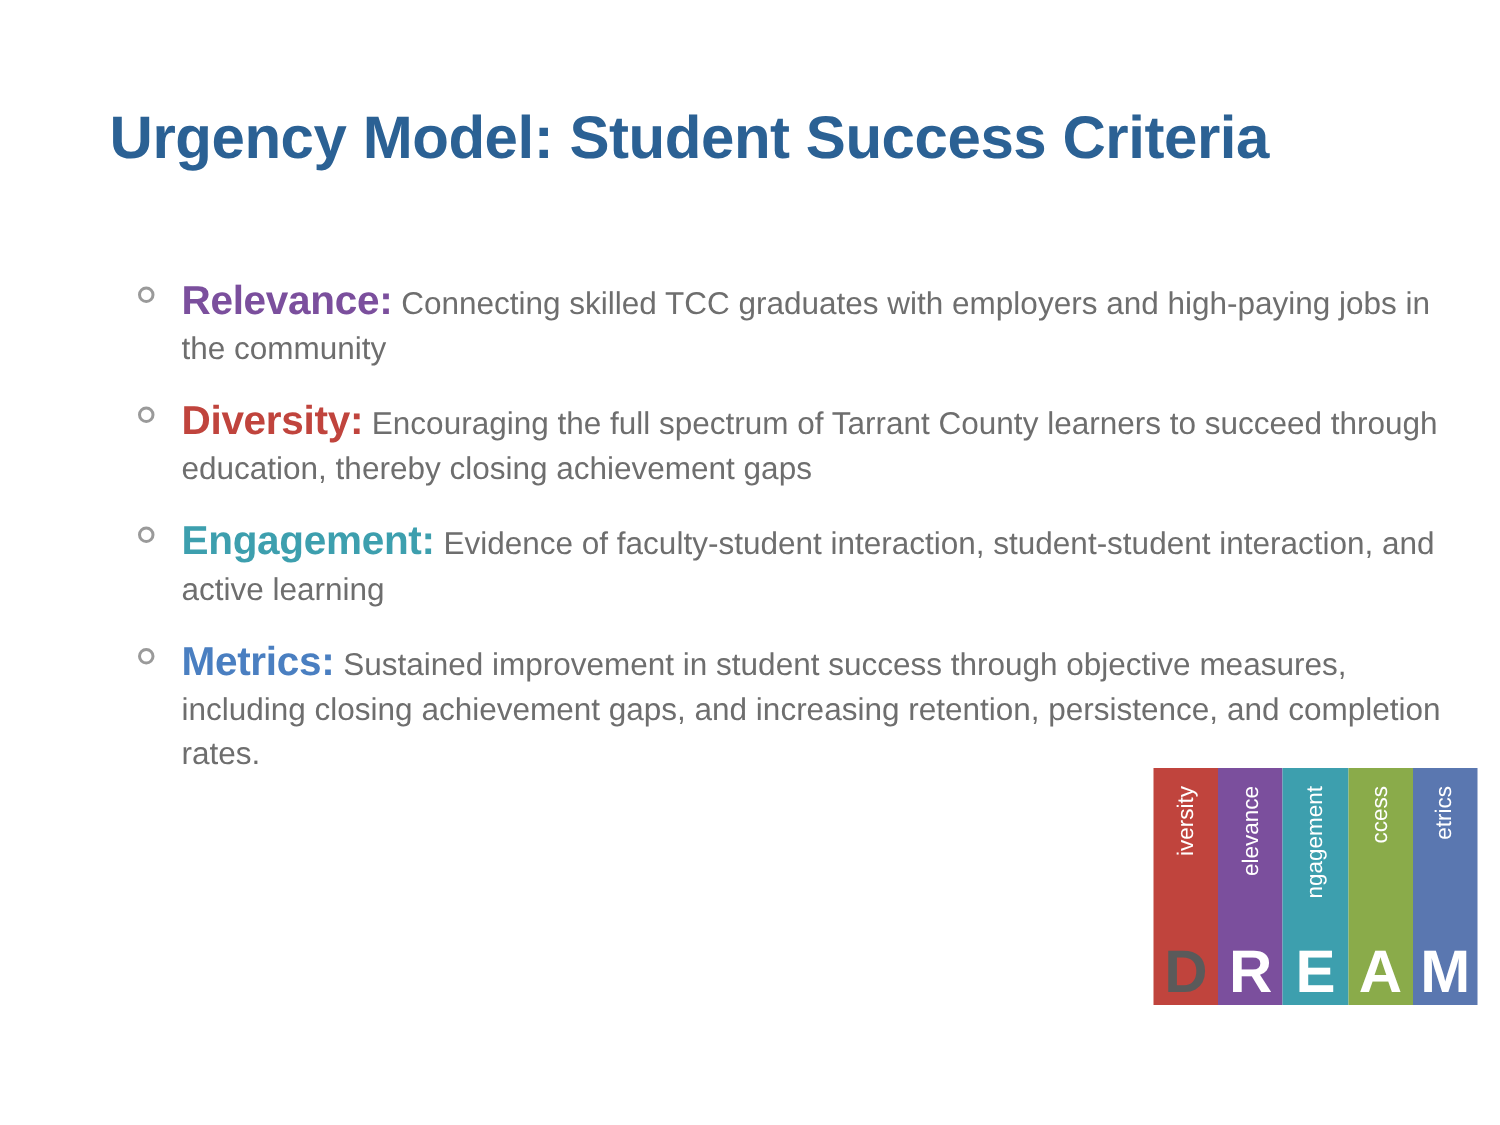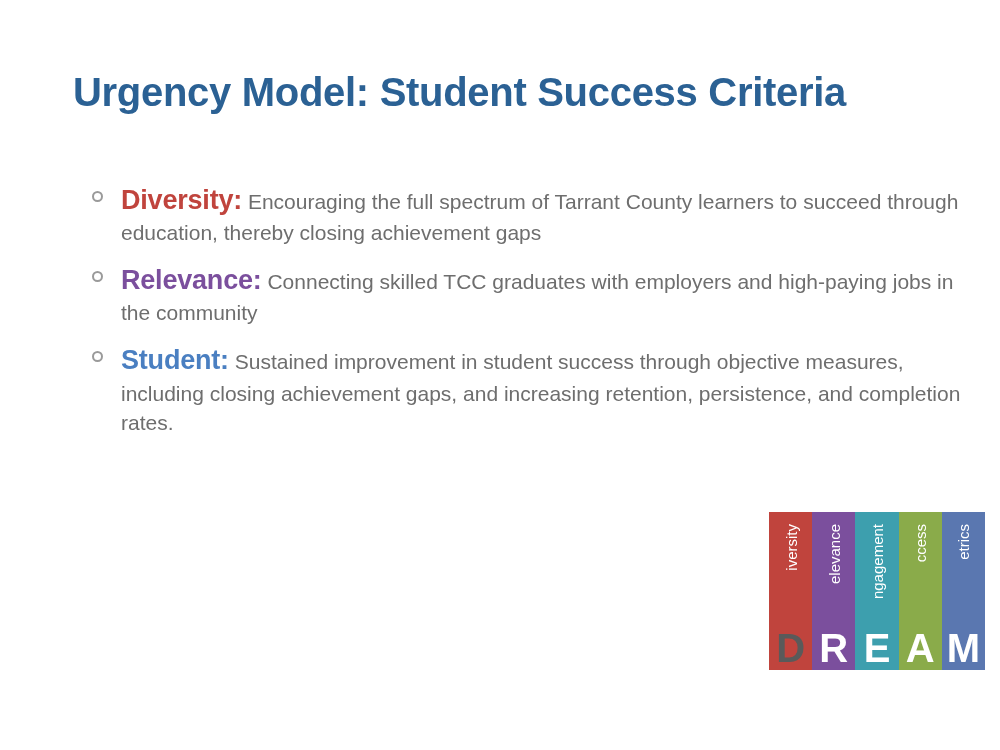--- a/index.html
+++ b/index.html
@@ -118,29 +118,33 @@
 </head>
 <body>
 
 <div class="slide">
 
   <div class="slide-title">Urgency Model: Student Success Criteria</div>
 
   <div class="bullets" id="bullets">
       <div class="bullet">
         <span class="bullet-marker"></span>
+        <div class="bullet-text"><span class="bullet-term term-relevance">Relevance:</span><span> Connecting skilled TCC graduates with employers and high-paying jobs in the community</span></div>
+      </div>
+      <div class="bullet">
+        <span class="bullet-marker"></span>
         <div class="bullet-text"><span class="bullet-term term-diversity">Diversity:</span><span> Encouraging the full spectrum of Tarrant County learners to succeed through education, thereby closing achievement gaps</span></div>
       </div>
       <div class="bullet">
         <span class="bullet-marker"></span>
-        <div class="bullet-text"><span class="bullet-term term-relevance">Relevance:</span><span> Connecting skilled TCC graduates with employers and high-paying jobs in the community</span></div>
+        <div class="bullet-text"><span class="bullet-term term-engagement">Engagement:</span><span> Evidence of faculty-student interaction, student-student interaction, and active learning</span></div>
       </div>
       <div class="bullet">
         <span class="bullet-marker"></span>
-        <div class="bullet-text"><span class="bullet-term term-metrics">Student:</span><span> Sustained improvement in student success through objective measures, including closing achievement gaps, and increasing retention, persistence, and completion rates.</span></div>
+        <div class="bullet-text"><span class="bullet-term term-metrics">Metrics:</span><span> Sustained improvement in student success through objective measures, including closing achievement gaps, and increasing retention, persistence, and completion rates.</span></div>
       </div>
     </div>
 
   <div class="dream-logo">
     <div class="dream-cols" id="dreamCols">
         <div class="dream-col" style="background: rgb(192, 68, 61);">
           <span class="vtext">iversity</span>
         </div>
         <div class="dream-col" style="background: rgb(123, 79, 157);">
           <span class="vtext">elevance</span>

